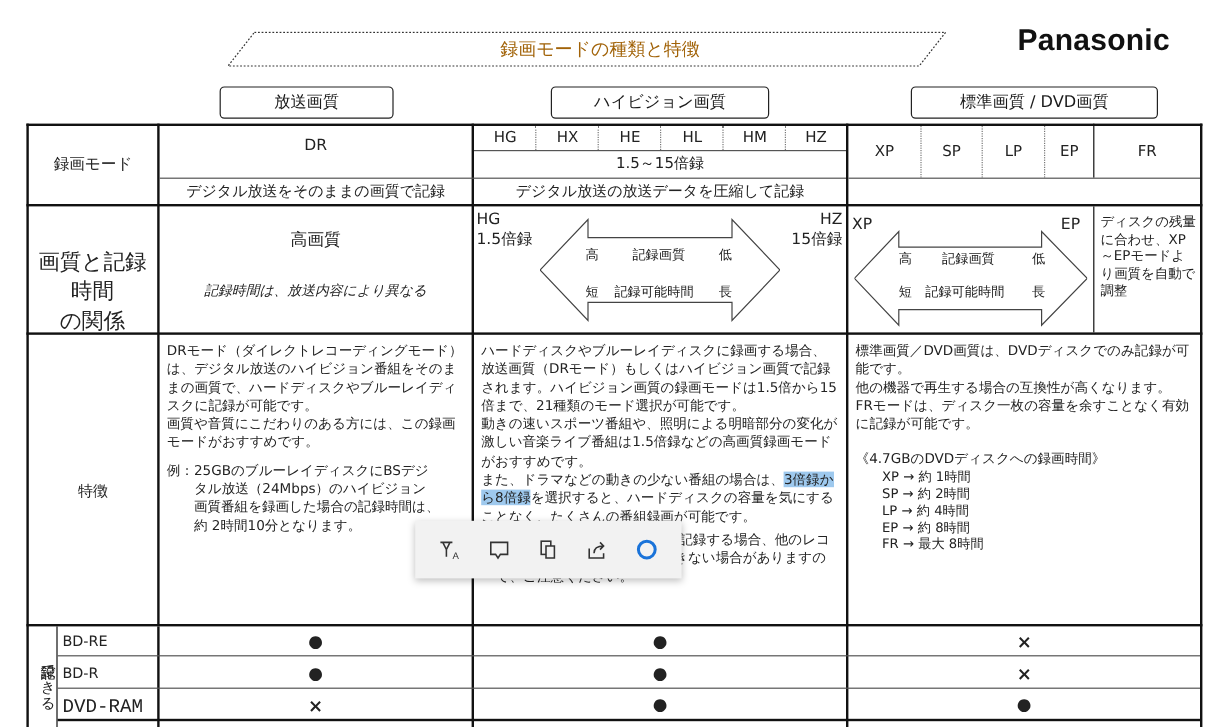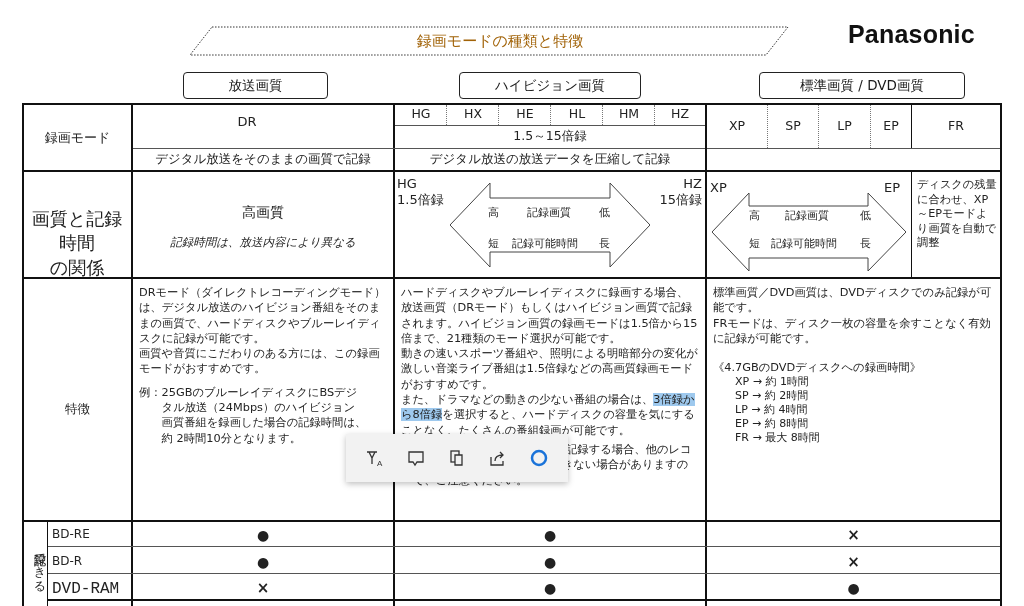--- a/index.html
+++ b/index.html
@@ -70,42 +70,42 @@
   <div class="vline thin" style="left:848px;top:2px;width:1px;height:43px;background:none;border-left:1px dotted #777;"></div>
 
   <div class="vline" style="left:25px;top:419px;width:1px;height:84px;"></div>
   <div class="vline" style="left:109px;top:419px;width:2px;height:84px;"></div>
   <div class="hline thin" style="left:26px;top:443px;width:952px;height:1px;"></div>
   <div class="hline thin" style="left:26px;top:470px;width:952px;height:1px;"></div>
   <div class="hline" style="left:26px;top:496px;width:952px;height:2px;"></div>
 
   <div class="cell center" style="left:2px;top:2px;width:107px;height:65px;line-height:65px;font-size:13px;">録画モード</div>
 
-  <div class="cell center" style="left:95px;top:10px;width:260px;font-size:13px;">DR</div>
+  <div class="cell center" style="left:111px;top:10px;width:260px;font-size:13px;">DR</div>
   <div class="cell center" style="left:111px;top:48px;width:260px;font-size:12.5px;">デジタル放送をそのままの画質で記録</div>
 
   <div class="cell center" style="left:373px;top:3px;width:52px;font-size:12.5px;">HG</div>
   <div class="cell center" style="left:425px;top:3px;width:52px;font-size:12.5px;">HX</div>
   <div class="cell center" style="left:477px;top:3px;width:52px;font-size:12.5px;">HE</div>
   <div class="cell center" style="left:529px;top:3px;width:52px;font-size:12.5px;">HL</div>
   <div class="cell center" style="left:581px;top:3px;width:52px;font-size:12.5px;">HM</div>
   <div class="cell center" style="left:633px;top:3px;width:50px;font-size:12.5px;">HZ</div>
   <div class="cell center" style="left:373px;top:25px;width:310px;font-size:12.5px;">1.5～15倍録</div>
   <div class="cell center" style="left:373px;top:48px;width:310px;font-size:12.5px;">デジタル放送の放送データを圧縮して記録</div>
 
   <div class="cell center" style="left:685px;top:15px;width:60px;font-size:12.5px;">XP</div>
   <div class="cell center" style="left:746px;top:15px;width:50px;font-size:12.5px;">SP</div>
   <div class="cell center" style="left:797px;top:15px;width:51px;font-size:12.5px;">LP</div>
   <div class="cell center" style="left:849px;top:15px;width:40px;font-size:12.5px;">EP</div>
   <div class="cell center" style="left:890px;top:15px;width:88px;font-size:12.5px;">FR</div>
 
   <div class="cell center" style="left:2px;top:104px;width:106px;font-size:18px;white-space:pre-line;">画質と記録時間
 の関係</div>
 
-  <div class="cell center" style="left:111px;top:100px;width:260px;font-size:14px;">高画質</div>
+  <div class="cell center" style="left:111px;top:88px;width:260px;font-size:14px;">高画質</div>
   <div class="cell center" style="left:111px;top:132px;width:260px;font-size:11.5px;font-style:italic;">記録時間は、放送内容により異なる</div>
 
   <div class="cell" style="left:375px;top:73px;font-size:13px;line-height:16px;">
     <div>HG</div>
     <div>1.5倍録</div>
   </div>
   <div class="cell" style="left:628px;top:73px;font-size:13px;line-height:16px;text-align:right;width:52px;">
     <div>HZ</div>
     <div>15倍録</div>
   </div>
@@ -150,20 +150,21 @@
 
   <div class="cell feat" style="left:373px;top:178px;width:310px;">
     <div>ハードディスクやブルーレイディスクに録画する場合、放送画質（DRモード）もしくはハイビジョン画質で記録されます。ハイビジョン画質の録画モードは1.5倍から15倍まで、21種類のモード選択が可能です。</div>
     <div>動きの速いスポーツ番組や、照明による明暗部分の変化が激しい音楽ライブ番組は1.5倍録などの高画質録画モードがおすすめです。</div>
     <div><span>また、ドラマなどの動きの少ない番組の場合は、</span><span class="hl">3倍録から8倍録</span><span>を選択すると、ハードディスクの容量を気にすることなく、たくさんの番組録画が可能です。</span></div>
     <div style="margin-top:4px;padding-left:12px;">※ DVDにハイビジョン画質で記録する場合、他のレコーダーやプレーヤーで再生できない場合がありますので、ご注意ください。</div>
   </div>
 
   <div class="cell feat" style="left:685px;top:178px;width:293px;">
     <div>標準画質／DVD画質は、DVDディスクでのみ記録が可能です。</div>
+    <div>他の機器で再生する場合の互換性が高くなります。</div>
     <div>FRモードは、ディスク一枚の容量を余すことなく有効に記録が可能です。</div>
     <div style="margin-top:14px;">《4.7GBのDVDディスクへの録画時間》</div>
     <div style="padding-left:22px;font-size:11px;line-height:14px;">
       <div>XP → 約 1時間</div>
       <div>SP → 約 2時間</div>
       <div>LP → 約 4時間</div>
       <div>EP → 約 8時間</div>
       <div>FR → 最大 8時間</div>
     </div>
   </div>

